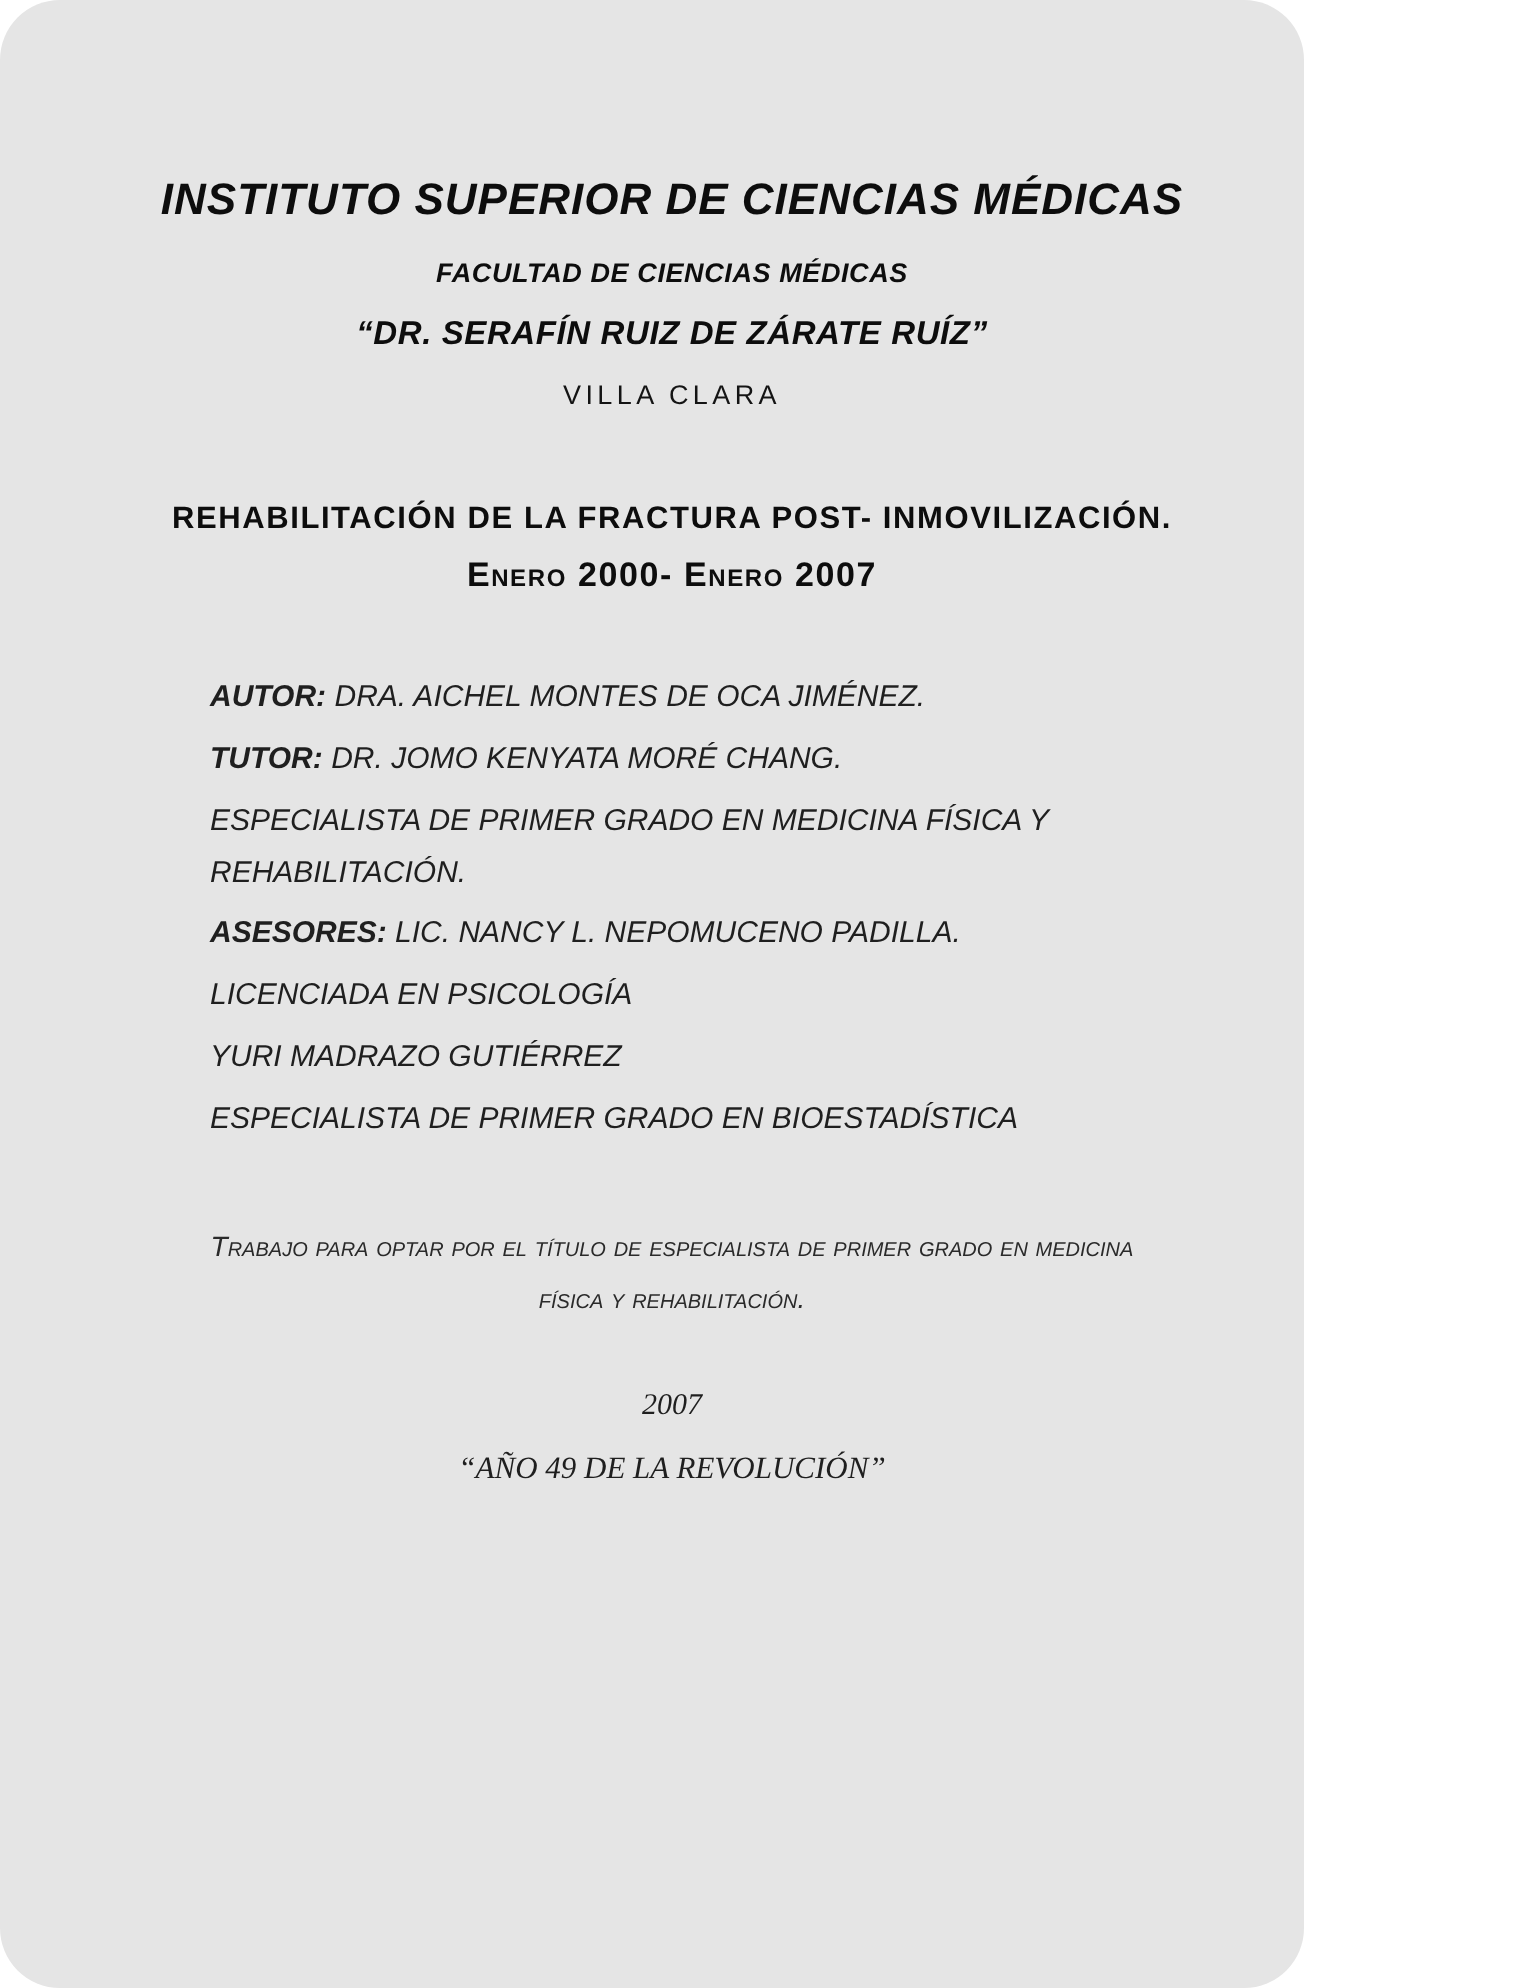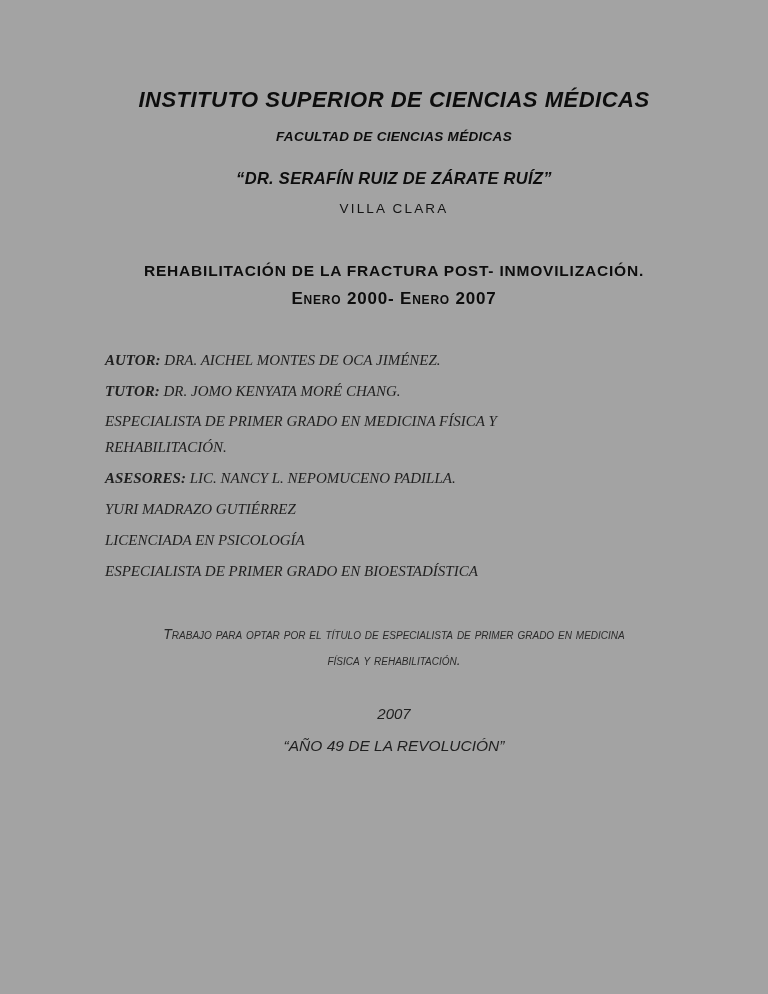--- a/index.html
+++ b/index.html
@@ -2,28 +2,29 @@
 <html><head>
 <meta charset="utf-8">
 <style>
   html, body {
     margin: 0;
     padding: 0;
     background: #ffffff;
   }
   .page {
     position: relative;
-    width: 768px;
+    width: 652px;
     height: 994px;
     box-sizing: border-box;
-    background: #a3a3a3;
+    background: #e5e5e5;
     padding: 85px 0 0 20px;
     font-family: "Liberation Sans", sans-serif;
     color: #1b1b1b;
     overflow: hidden;
+    border-radius: 30px;
   }
   .centered { text-align: center; }
 
   
   .institution {
     margin: 0;
     font-size: 22px;
     line-height: 30px;
     font-weight: 700;
     font-style: italic;
@@ -33,21 +34,21 @@
   .faculty {
     margin: 13px 0 0 0;
     font-size: 13.5px;
     line-height: 18px;
     font-weight: 700;
     font-style: italic;
     letter-spacing: 0.3px;
     color: #0d0d0d;
   }
   .school {
-    margin: 20px 0 0 0;
+    margin: 9px 0 0 0;
     font-size: 16.5px;
     line-height: 24px;
     font-weight: 700;
     font-style: italic;
     letter-spacing: 0.3px;
     color: #0d0d0d;
   }
   .location {
     margin: 9px 0 0 0;
     font-size: 13.5px;
@@ -85,37 +86,37 @@
     color: #0d0d0d;
   }
 
   
   .credits {
     margin: 37px 0 0 85px;
     font-style: italic;
     font-size: 15px;
     color: #1f1f1f;
   }
-  .credits p { margin: 0 0 5px 0; line-height: 26px; font-family: Liberation Serif, serif; }
+  .credits p { margin: 0 0 5px 0; line-height: 26px; }
   .credit-label { font-weight: 700; }
   .credit-detail { margin-left: 48px; }
   .credit-detail .blk { display: block; line-height: 25.5px; }
 
   
   .footnote {
     margin-top: 37px;
     font-style: italic;
     font-variant: small-caps;
     font-size: 14px;
     color: #2a2a2a;
   }
   .footnote p { margin: 0; line-height: 26px; }
 
   
-  .footer { margin-top: 28px; font-style: italic; color: #1f1f1f; }
+  .footer { margin-top: 28px; font-style: italic; color: #1f1f1f; font-family: Liberation Serif, serif; }
   .footer .year { margin: 0; font-size: 15px; line-height: 26px; }
   .footer .slogan { margin: 6px 0 0 0; font-size: 15.5px; line-height: 26px; }
 </style>
 </head>
 <body>
 
 <div class="page">
 
   <header class="doc-header centered">
     <h1 class="institution">INSTITUTO SUPERIOR DE CIENCIAS MÉDICAS</h1>
@@ -142,22 +143,22 @@
     </p>
     <p class="credit-detail">
       <span class="blk">ESPECIALISTA DE PRIMER GRADO EN MEDICINA FÍSICA Y</span>
       <span class="blk">REHABILITACIÓN.</span>
     </p>
 
     <p class="credit-head">
       <span class="credit-label">ASESORES:</span>
       <span class="credit-name">LIC. NANCY L. NEPOMUCENO PADILLA.</span>
     </p>
+    <p class="credit-detail">LICENCIADA EN PSICOLOGÍA</p>
     <p class="credit-detail">YURI MADRAZO GUTIÉRREZ</p>
-    <p class="credit-detail">LICENCIADA EN PSICOLOGÍA</p>
     <p class="credit-detail">ESPECIALISTA DE PRIMER GRADO EN BIOESTADÍSTICA</p>
 
   </section>
 
   <section class="footnote centered">
     <p>Trabajo para optar por el título de especialista de primer grado en medicina</p>
     <p>física y rehabilitación.</p>
   </section>
 
   <section class="footer centered">

